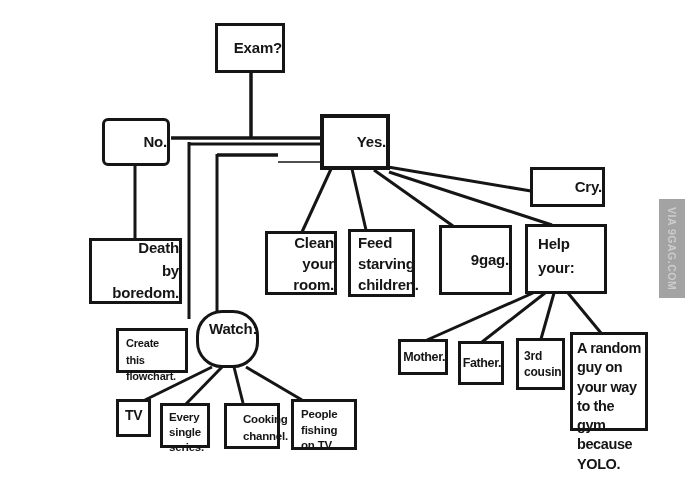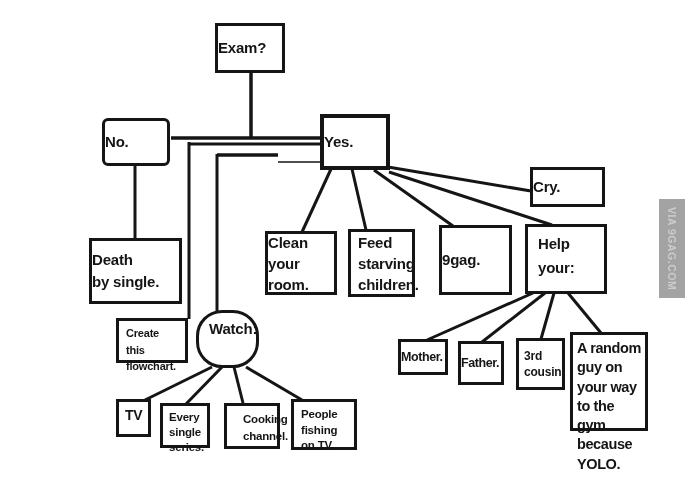--- a/index.html
+++ b/index.html
@@ -5,36 +5,36 @@
   html,body{margin:0;padding:0;background:#fff;}
   .stage{
     position:relative;width:700px;height:502px;background:var(--bg,#fff);
     font-family:"Liberation Sans", sans-serif;font-weight:bold;color:var(--line,#151515);
     overflow:hidden;
   }
   #edges{position:absolute;left:0;top:0;width:700px;height:502px;display:block;}
   .node{
     position:absolute;box-sizing:border-box;border:3px solid var(--line,#151515);
     background:#fff;display:flex;flex-direction:column;justify-content:center;
-    text-align:left;white-space:pre-line;font-size:15px;line-height:1.3;
+    text-align:right;white-space:pre-line;font-size:15px;line-height:1.3;
     letter-spacing:-0.2px;
   }
   .v-top{justify-content:flex-start;}
   .h-left{text-align:left;}
   
   .n-exam   {left:215px;top:23px; width:70px; height:50px;}
   .n-no     {left:102px;top:118px;width:68px; height:48px;border-radius:6px;}
   .n-yes    {left:320px;top:114px;width:70px; height:56px;border-width:4px;}
   .n-cry    {left:530px;top:167px;width:75px; height:40px;}
   .n-death  {left:89px; top:238px;width:93px; height:66px;line-height:1.5;}
   .n-clean  {left:265px;top:231px;width:72px; height:64px;line-height:1.4;}
   .n-feed   {left:348px;top:229px;width:67px; height:68px;line-height:1.4;padding-left:7px;}
   .n-gag    {left:439px;top:225px;width:73px; height:70px;}
   .n-help   {left:525px;top:224px;width:82px; height:70px;line-height:1.6;padding:5px 0 12px 10px;}
-  .n-create {left:116px;top:318px;width:72px; height:45px;font-size:11px;line-height:1.5;padding:4px 0 0 7px;}
+  .n-create {left:116px;top:328px;width:72px; height:45px;font-size:11px;line-height:1.5;padding:4px 0 0 7px;}
   .n-watch  {left:196px;top:310px;width:63px; height:58px;padding:6px 0 0 10px;border-radius:26px;}
   .n-mother {left:398px;top:339px;width:50px; height:36px;font-size:12.5px;letter-spacing:-0.4px;}
   .n-father {left:458px;top:341px;width:46px; height:44px;font-size:12.5px;letter-spacing:-0.4px;}
   .n-cousin {left:516px;top:338px;width:49px; height:52px;font-size:12px;line-height:1.35;padding-left:5px;}
   .n-random {left:570px;top:332px;width:78px; height:99px;font-size:14.5px;line-height:1.33;letter-spacing:-0.4px;padding:4px 0 0 4px;}
   .n-tv     {left:116px;top:399px;width:35px; height:38px;font-size:14px;padding:4px 0 0 6px;}
   .n-series {left:160px;top:403px;width:50px; height:45px;font-size:11.5px;line-height:1.3;padding:4px 0 18px 6px;}
   .n-cooking{left:224px;top:403px;width:56px; height:46px;font-size:11.5px;line-height:1.5;padding:5px 0 0 16px;text-align:center;}
   .n-fishing{left:291px;top:399px;width:66px; height:51px;font-size:11.5px;line-height:1.35;padding:5px 0 0 7px;}
   .watermark{
@@ -70,21 +70,21 @@
       <line x1="222" y1="367" x2="186" y2="404" stroke="#151515" stroke-width="3"></line>
       <line x1="234" y1="367" x2="243" y2="403" stroke="#151515" stroke-width="3"></line>
       <line x1="246" y1="367" x2="302" y2="400" stroke="#151515" stroke-width="3"></line>
     </svg>
 
   <div class="node n-exam">Exam?</div>
   <div class="node n-no">No.</div>
   <div class="node n-yes">Yes.</div>
   <div class="node n-cry">Cry.</div>
   <div class="node n-death">Death
-by single.</div>
+by boredom.</div>
   <div class="node n-clean">Clean
 your
 room.</div>
   <div class="node n-feed h-left">Feed
 starving
 children.</div>
   <div class="node n-gag">9gag.</div>
   <div class="node n-help v-top h-left">Help
 your:</div>
   <div class="node n-create v-top h-left">Create

